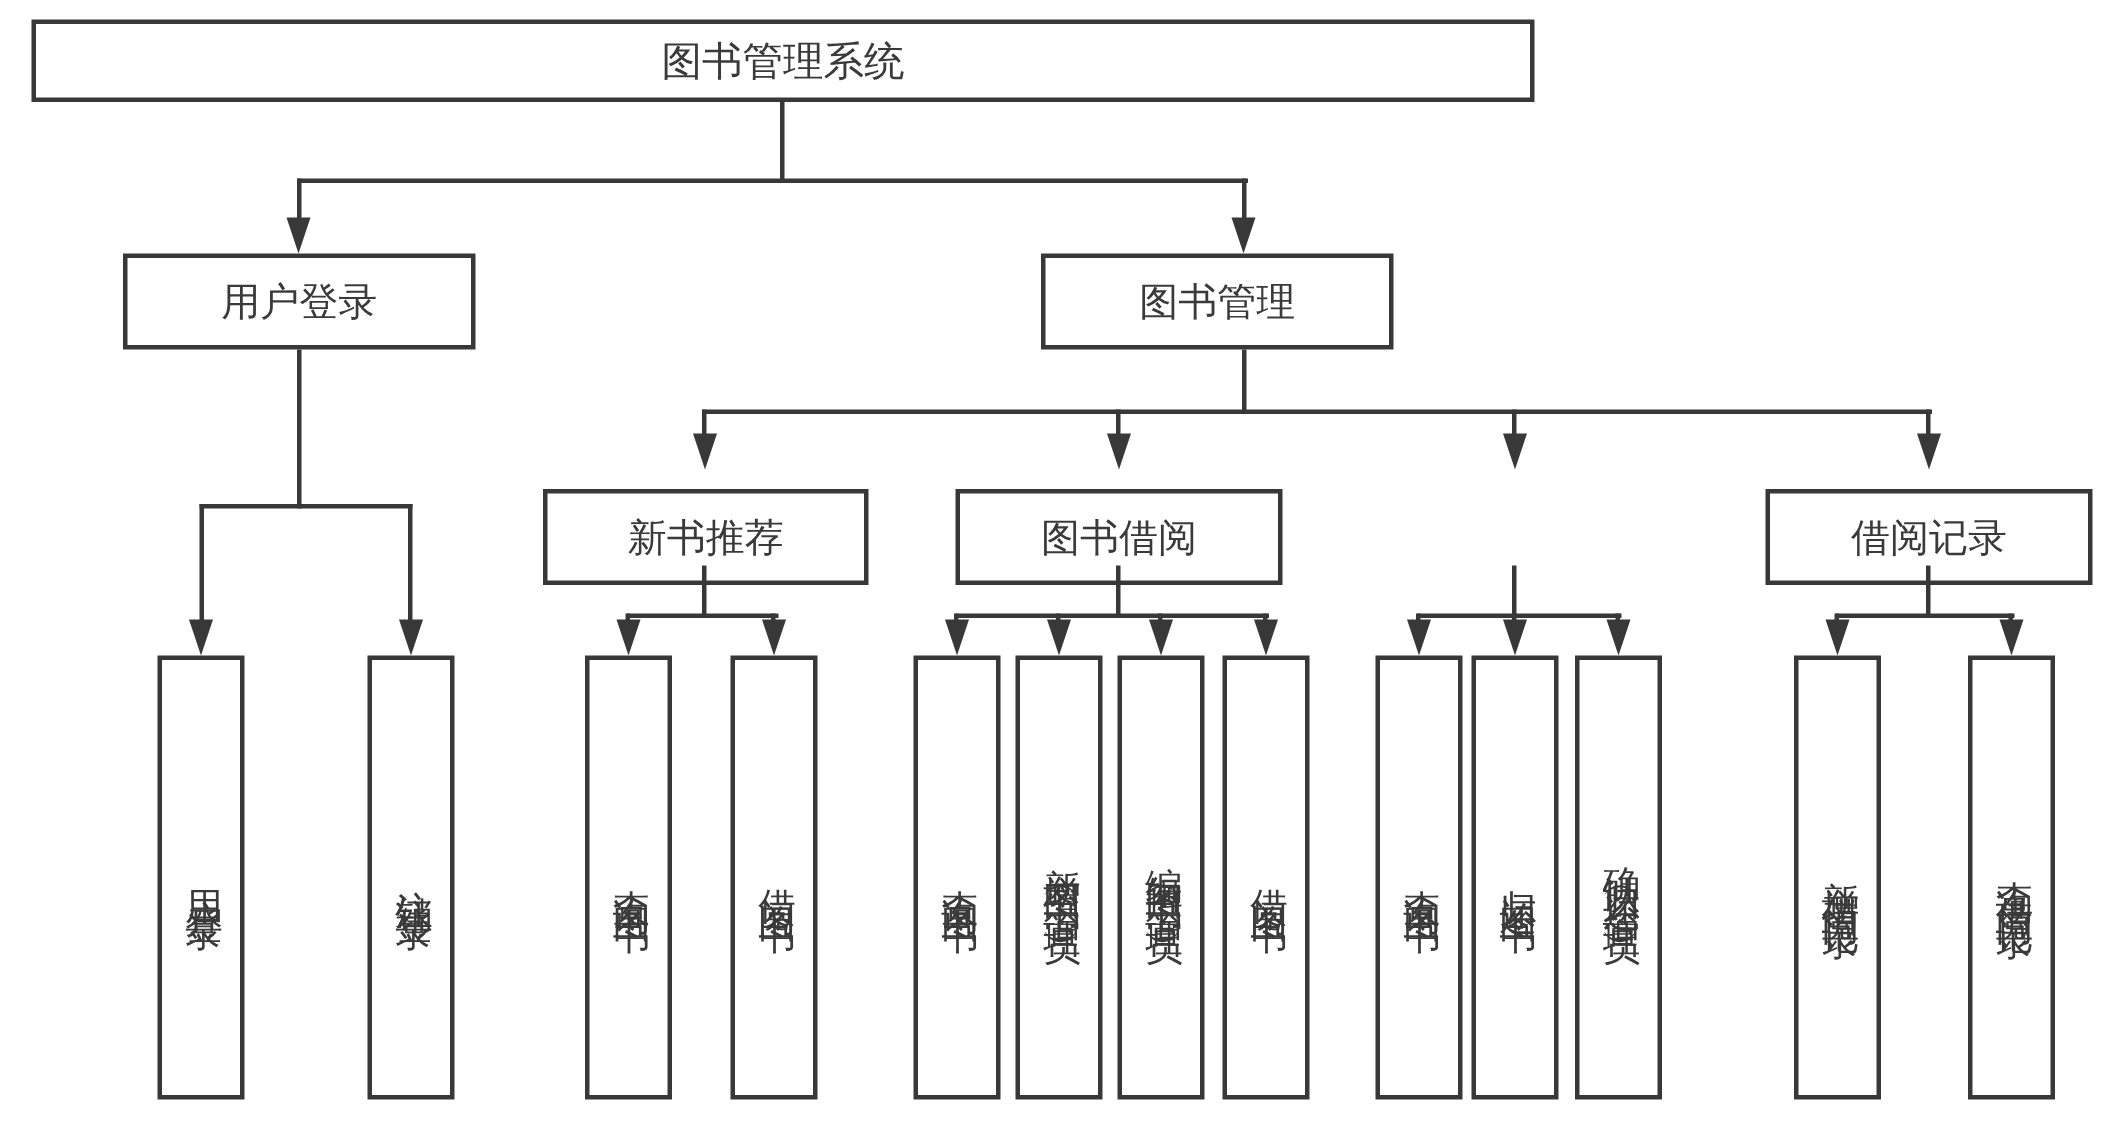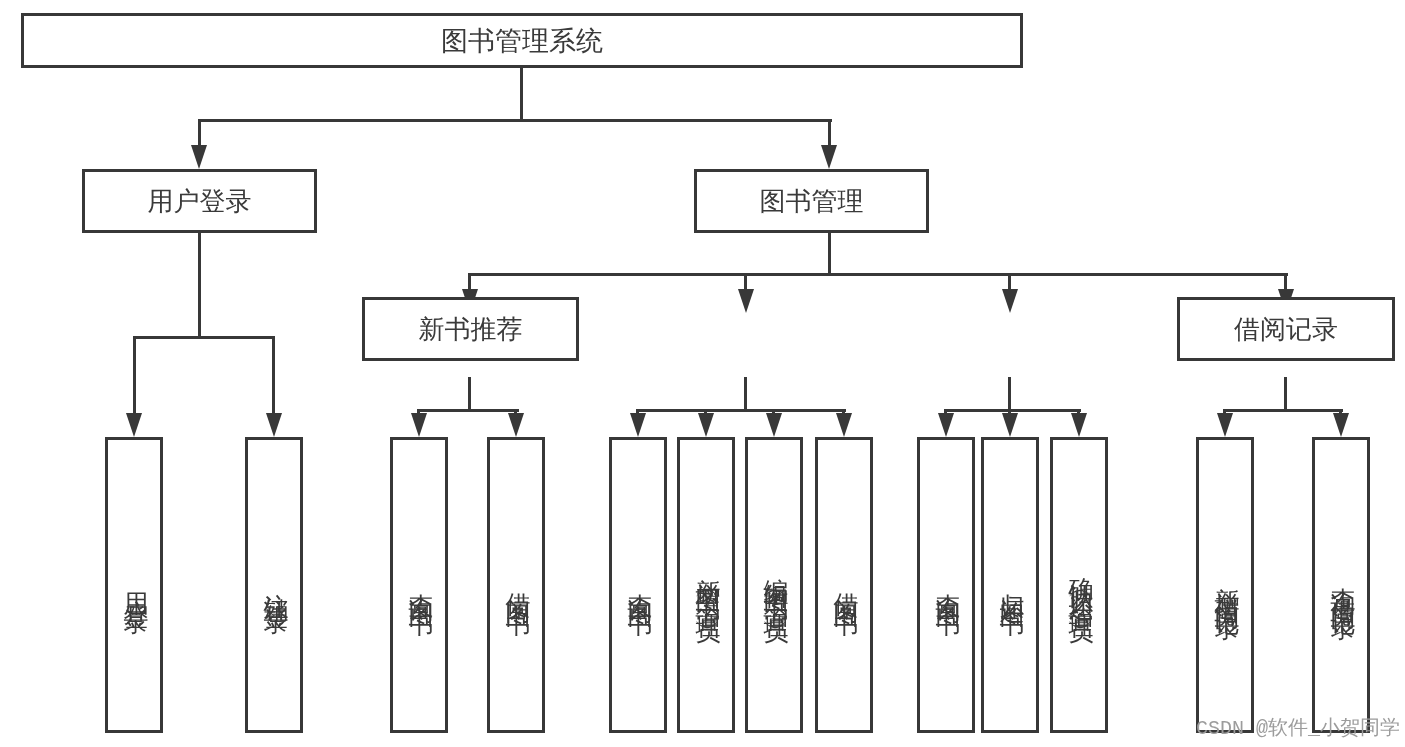--- a/index.html
+++ b/index.html
@@ -24,21 +24,21 @@
     background:#fff;
     display:flex;
     align-items:center;
     justify-content:center;
     text-align:center;
   }
   .root-box{left:21px;top:13px;width:1002px;height:55px;font-size:27px;}
   .l2-box{top:169px;width:235px;height:64px;font-size:26px;}
   .l2-user{left:82px;}
   .l2-mgmt{left:694px;}
-  .l3-box{top:297px;height:64px;font-size:26px;}
+  .l3-box{top:326px;height:64px;font-size:26px;}
   .l3-rec{left:362px;width:217px;}
   .l3-borrow{left:637px;width:218px;}
   .l3-current{left:902px;width:217px;}
   .l3-record{left:1177px;width:218px;}
   .leaf{top:437px;width:58px;height:296px;}
   .leaf .vtext{
     writing-mode:vertical-rl;
     text-orientation:mixed;
     font-size:25px;
     letter-spacing:6px;
@@ -165,20 +165,23 @@
   <div class="vline c-mgmt-d3"></div>
   <div class="vline c-mgmt-d4"></div>
   <div class="arrow a-l3-1"></div>
   <div class="arrow a-l3-2"></div>
   <div class="arrow a-l3-3"></div>
   <div class="arrow a-l3-4"></div>
 
   <div class="box l3-box l3-rec">
     <span>新书推荐</span>
   </div>
+  <div class="box l3-box l3-borrow">
+    <span>图书借阅</span>
+  </div>
   <div class="box l3-box l3-record">
     <span>借阅记录</span>
   </div>
 
   <div class="vline c-rec-v"></div>
   <div class="hline c-rec-h"></div>
   <div class="vline c-rec-d1"></div>
   <div class="vline c-rec-d2"></div>
   <div class="arrow a-leaf3"></div>
   <div class="arrow a-leaf4"></div>
@@ -243,15 +246,14 @@
   <div class="box leaf leaf-11">
     <span class="vtext">确认归还（管理员）</span>
   </div>
   <div class="box leaf leaf-12">
     <span class="vtext">新增借阅记录</span>
   </div>
   <div class="box leaf leaf-13">
     <span class="vtext">查询借阅记录</span>
   </div>
 
-  <div class="watermark">CSDN @软件_小贺同学</div>
 
 </div>
 
 </body></html>

